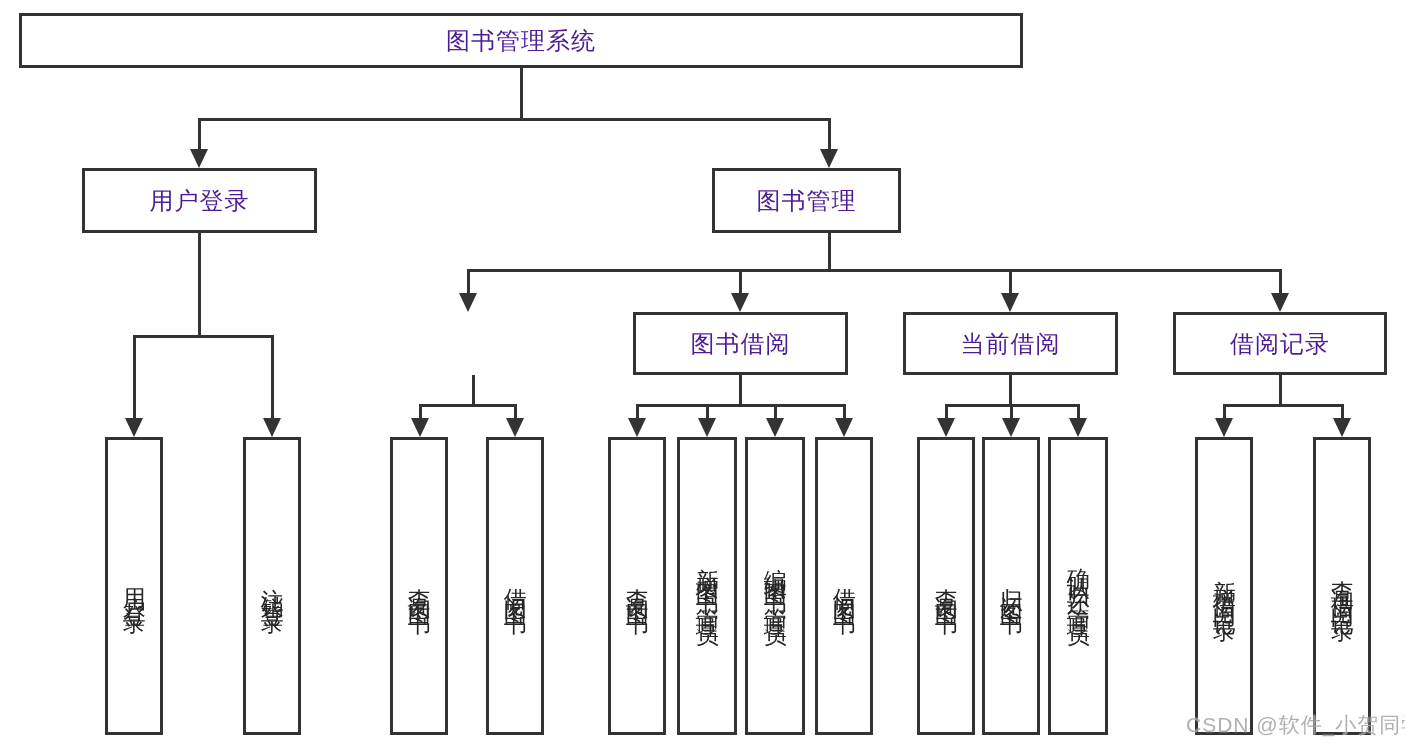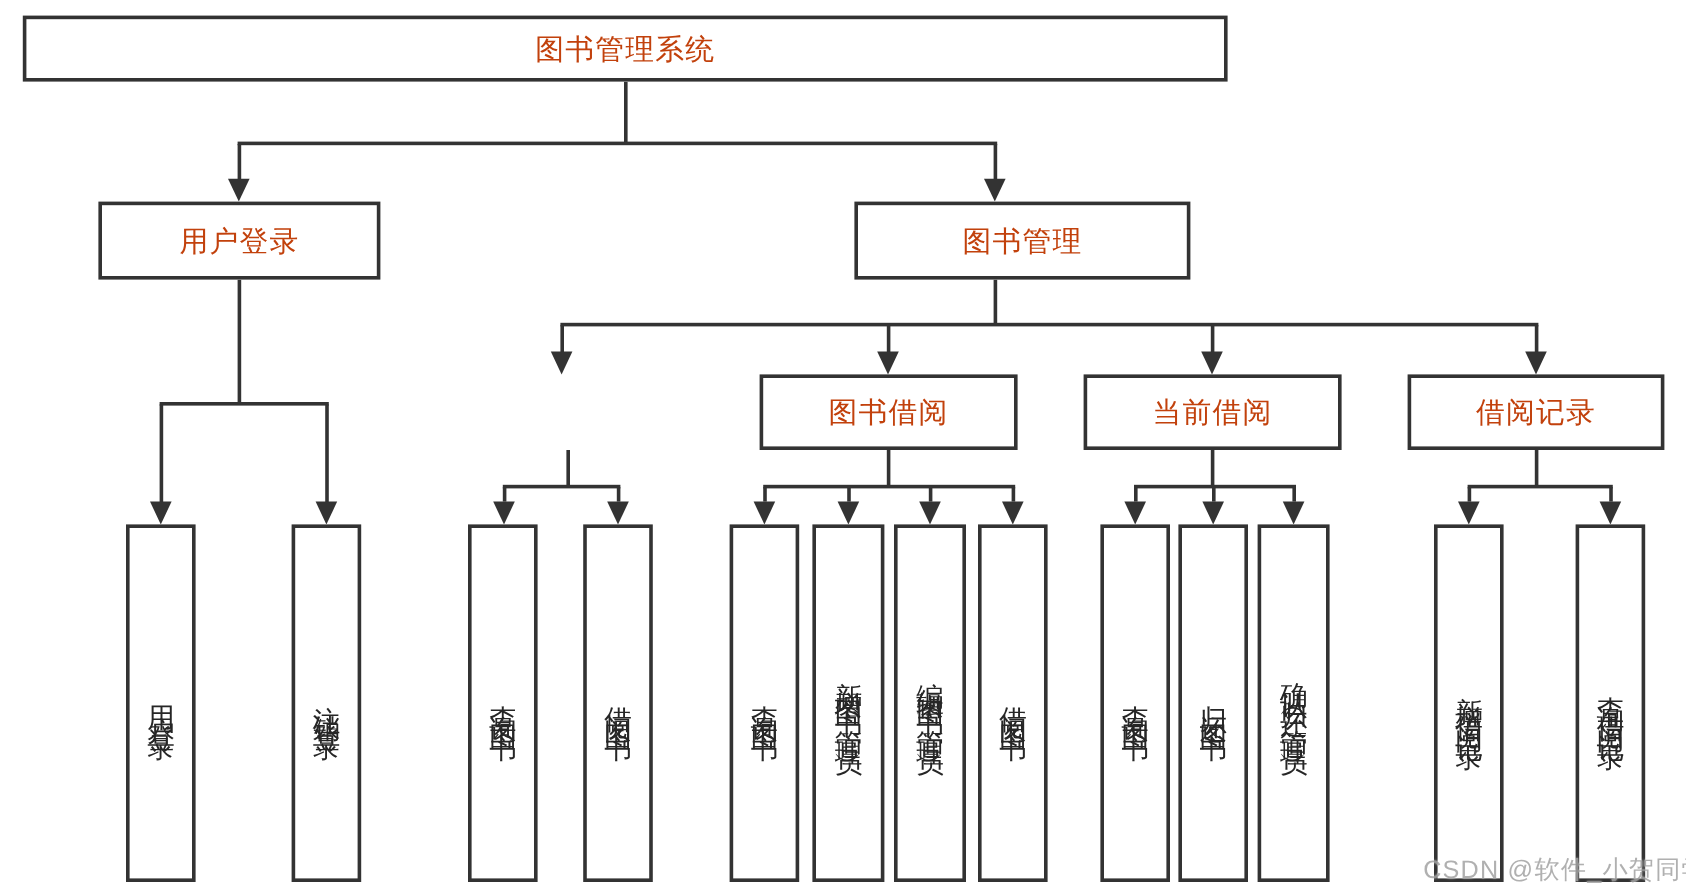--- a/index.html
+++ b/index.html
@@ -9,21 +9,21 @@
     width:1405px; height:747px;
     background:#ffffff;
     font-family:"Liberation Sans", sans-serif;
     overflow:hidden;
   }
   .box {
     position:absolute;
     background:#ffffff;
     border:3px solid #333333;
     display:flex; align-items:center; justify-content:center;
-    font-size:24px; color:#c2410c;
+    font-size:24px; color:#4c1d95;
     letter-spacing:1px;
     white-space:nowrap;
     z-index:2;
   }
   .vbox {
     position:absolute;
     top:437px; height:298px;
     background:#ffffff;
     border:3px solid #333333;
     display:flex; align-items:center; justify-content:center;
@@ -64,21 +64,21 @@
   <div class="box" style="left:19px; top:13px; width:1004px; height:55px;">图书管理系统</div>
 
   <div class="ln" style="left:520px; top:68px; width:3px; height:52px;"></div>
   <div class="ln" style="left:198px; top:118px; width:633px; height:3px;"></div>
   <div class="ln" style="left:198px; top:120px; width:3px; height:31px;"></div>
   <div class="ln" style="left:828px; top:120px; width:3px; height:31px;"></div>
   <div class="arr" style="left:190px; top:149px;"></div>
   <div class="arr" style="left:820px; top:149px;"></div>
 
   <div class="box" style="left:82px; top:168px; width:235px; height:65px;">用户登录</div>
-  <div class="box" style="left:712px; top:168px; width:280px; height:65px;">图书管理</div>
+  <div class="box" style="left:712px; top:168px; width:189px; height:65px;">图书管理</div>
 
   <div class="ln" style="left:198px; top:233px; width:3px; height:104px;"></div>
   <div class="ln" style="left:133px; top:335px; width:141px; height:3px;"></div>
   <div class="ln" style="left:133px; top:337px; width:3px; height:82px;"></div>
   <div class="ln" style="left:271px; top:337px; width:3px; height:82px;"></div>
   <div class="arr" style="left:125px; top:418px;"></div>
   <div class="arr" style="left:263px; top:418px;"></div>
 
   <div class="ln" style="left:828px; top:233px; width:3px; height:38px;"></div>
   <div class="ln" style="left:467px; top:269px; width:815px; height:3px;"></div>

